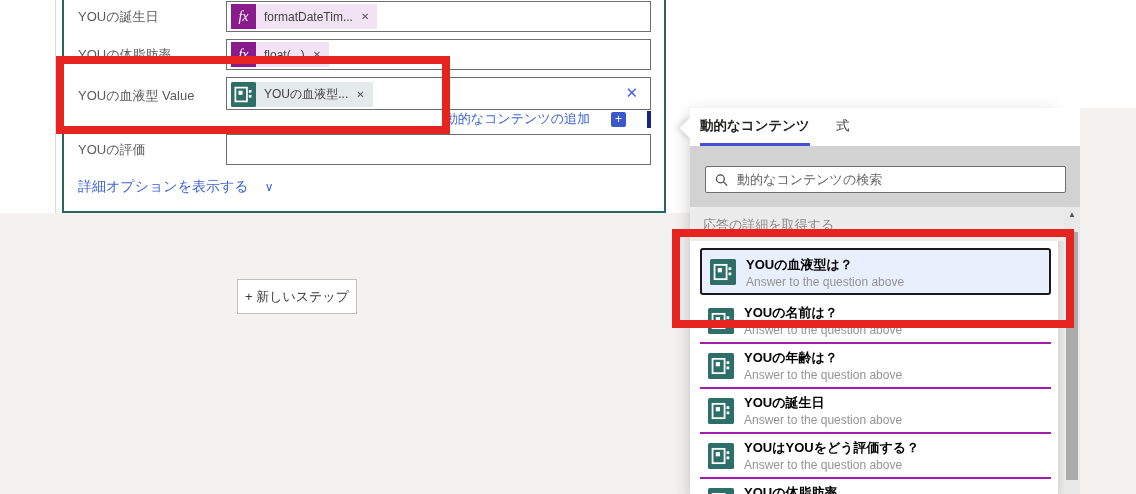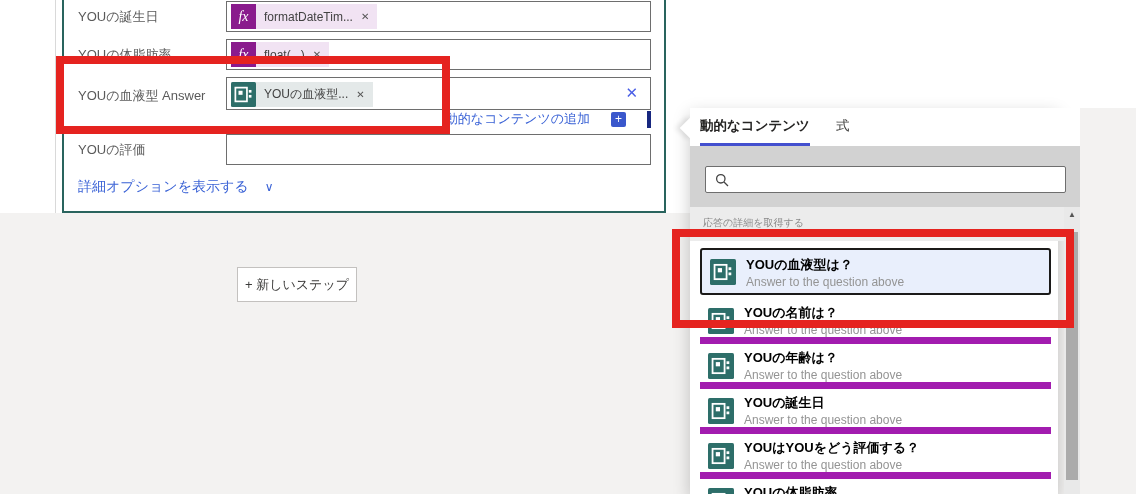--- a/index.html
+++ b/index.html
@@ -35,51 +35,51 @@
     display:flex; align-items:center; justify-content:center; border-radius:2px; cursor:pointer; }
   .plus-bar { width:4px; height:17px; background:#17277f; }
   .adv-link { position:absolute; left:14px; top:178px; font-size:14px; color:#3b63d6;
     cursor:pointer; display:flex; gap:16px; align-items:center; }
   .adv-link .chev { font-size:12px; }
 
   
   .btn { position:absolute; top:267px; width:120px; height:35px; background:#fff;
     border:1px solid #c3c1bf; font-size:13px; color:#3b3a39; display:flex;
     align-items:center; justify-content:center; cursor:pointer; }
-  .btn-newstep { left:237px; } .btn-save { left:377px; }
+  .btn-newstep { left:237px;margin-top:12px; } .btn-save { left:377px; }
 
   
   .panel { position:absolute; left:690px; top:108px; width:368px; height:386px; background:#fff;
     box-shadow:0 6px 16px rgba(0,0,0,.22); }
   .notch { position:absolute; left:-7px; top:12px; width:16px; height:16px; background:#fff;
     transform:rotate(45deg); box-shadow:-3px 3px 5px rgba(0,0,0,.10); }
   .tabs { position:absolute; left:0; top:0; width:390px; height:38px; display:flex;
     gap:26px; padding-left:10px; background:#fff; }
   .tab { display:flex; align-items:center; height:100%; font-size:13.5px; color:#464644;
     border-bottom:3px solid transparent; cursor:pointer; }
   .tab.active { color:#252423; font-weight:bold; border-bottom-color:#4350cf; }
   .search-area { position:absolute; left:0; top:38px; width:390px; height:61px; background:#d2d2d2; }
   .search-box { position:absolute; left:15px; top:20px; width:361px; height:27px; background:#fff;
     border:1px solid #6e6e6e; border-radius:2px; display:flex; align-items:center;
     gap:9px; padding:0 9px; }
   .search-box input { border:none; outline:none; background:transparent; font-size:13px;
     color:#444; width:100%; font-family:"Liberation Sans", sans-serif; }
   .search-box input::placeholder { color:#666; }
   .sect-hdr { position:absolute; left:0; top:99px; width:390px; height:34px; background:#ececec; }
-  .sect-hdr span { position:absolute; left:13px; top:9px; font-size:10px; color:#8a8a8a; }
+  .sect-hdr span { position:absolute; left:13px; top:9px; font-size:13px; color:#8a8a8a; }
 
   .ditem { position:absolute; left:10px; width:351px; cursor:pointer; }
   .ditem .icon { position:absolute; left:8px; width:26px; height:26px; }
   .ditem .ttl { position:absolute; left:44px; font-size:13px; font-weight:bold; color:#000000;
     white-space:nowrap; }
   .ditem .sub { position:absolute; left:44px; font-size:12px; color:#949494; white-space:nowrap; }
   .ditem.sel { top:140px; height:47px; background:#e9effc; border:2px solid #1b1a19;
     border-radius:3px; }
   .ditem.sel .icon { top:9px; } .ditem.sel .ttl { top:6px; } .ditem.sel .sub { top:25px; }
-  .ditem.plain { height:44px; border-bottom:7px solid #a21caf; }
+  .ditem.plain { height:44px; border-bottom:2px solid #a21caf; }
   .ditem.plain .icon { top:8px; } .ditem.plain .ttl { top:4px; } .ditem.plain .sub { top:23px; }
   .ditem.last { border-bottom:none; }
 
   .scrollbar { position:absolute; left:374px; top:99px; width:16px; height:287px; background:#e9e9e9; }
   .scroll-up { position:absolute; left:0; top:3px; width:16px; text-align:center; font-size:8px;
     color:#555; cursor:pointer; }
   .scroll-thumb { position:absolute; left:2px; top:25px; width:12px; height:248px;
     background:#ababab; cursor:pointer; }
 
   
@@ -108,21 +108,21 @@
 
     <div class="fld-label" style="top:46px">YOUの体脂肪率</div>
     <div class="fld-input" style="top:39px;height:31px">
       <span class="pill expr">
         <span class="fx-sq">fx</span>
         <span class="pill-txt">float(...)</span>
         <span class="pill-x">✕</span>
       </span>
     </div>
 
-    <div class="fld-label" style="top:87px">YOUの血液型 Answer</div>
+    <div class="fld-label" style="top:87px">YOUの血液型 Value</div>
     <div class="fld-input" style="top:77px;height:33px">
       <span class="pill forms" style="top:4px">
         <svg class="forms-sq" viewBox="0 0 16 16">
           <rect width="16" height="16" rx="1" fill="#2d6e69"></rect>
           <rect x="2.8" y="3.6" width="7.4" height="8.8" fill="none" stroke="#fff" stroke-width="1.1"></rect>
           <rect x="4.8" y="5.6" width="2.6" height="2.6" fill="#fff"></rect>
           <rect x="11.4" y="5.1" width="1.7" height="1.7" fill="#fff"></rect>
           <rect x="11.4" y="8.3" width="1.7" height="1.7" fill="#fff"></rect>
         </svg>
         <span class="pill-txt">YOUの血液型...</span>
@@ -155,20 +155,21 @@
       <div class="tab active">動的なコンテンツ</div>
       <div class="tab">式</div>
     </div>
 
     <div class="search-area">
       <div class="search-box">
         <svg width="14" height="14" viewBox="0 0 14 14">
           <circle cx="5.8" cy="5.8" r="4.2" stroke="#444" fill="none" stroke-width="1.3"></circle>
           <line x1="9" y1="9" x2="13" y2="13" stroke="#444" stroke-width="1.3"></line>
         </svg>
+        <input type="text" placeholder="動的なコンテンツの検索" style="">
       </div>
     </div>
 
     <div class="sect-hdr">
       <span>応答の詳細を取得する</span>
     </div>
 
     <div class="ditem sel">
       <svg class="icon" viewBox="0 0 16 16">
         <rect width="16" height="16" rx="1" fill="#2d6e69"></rect>

